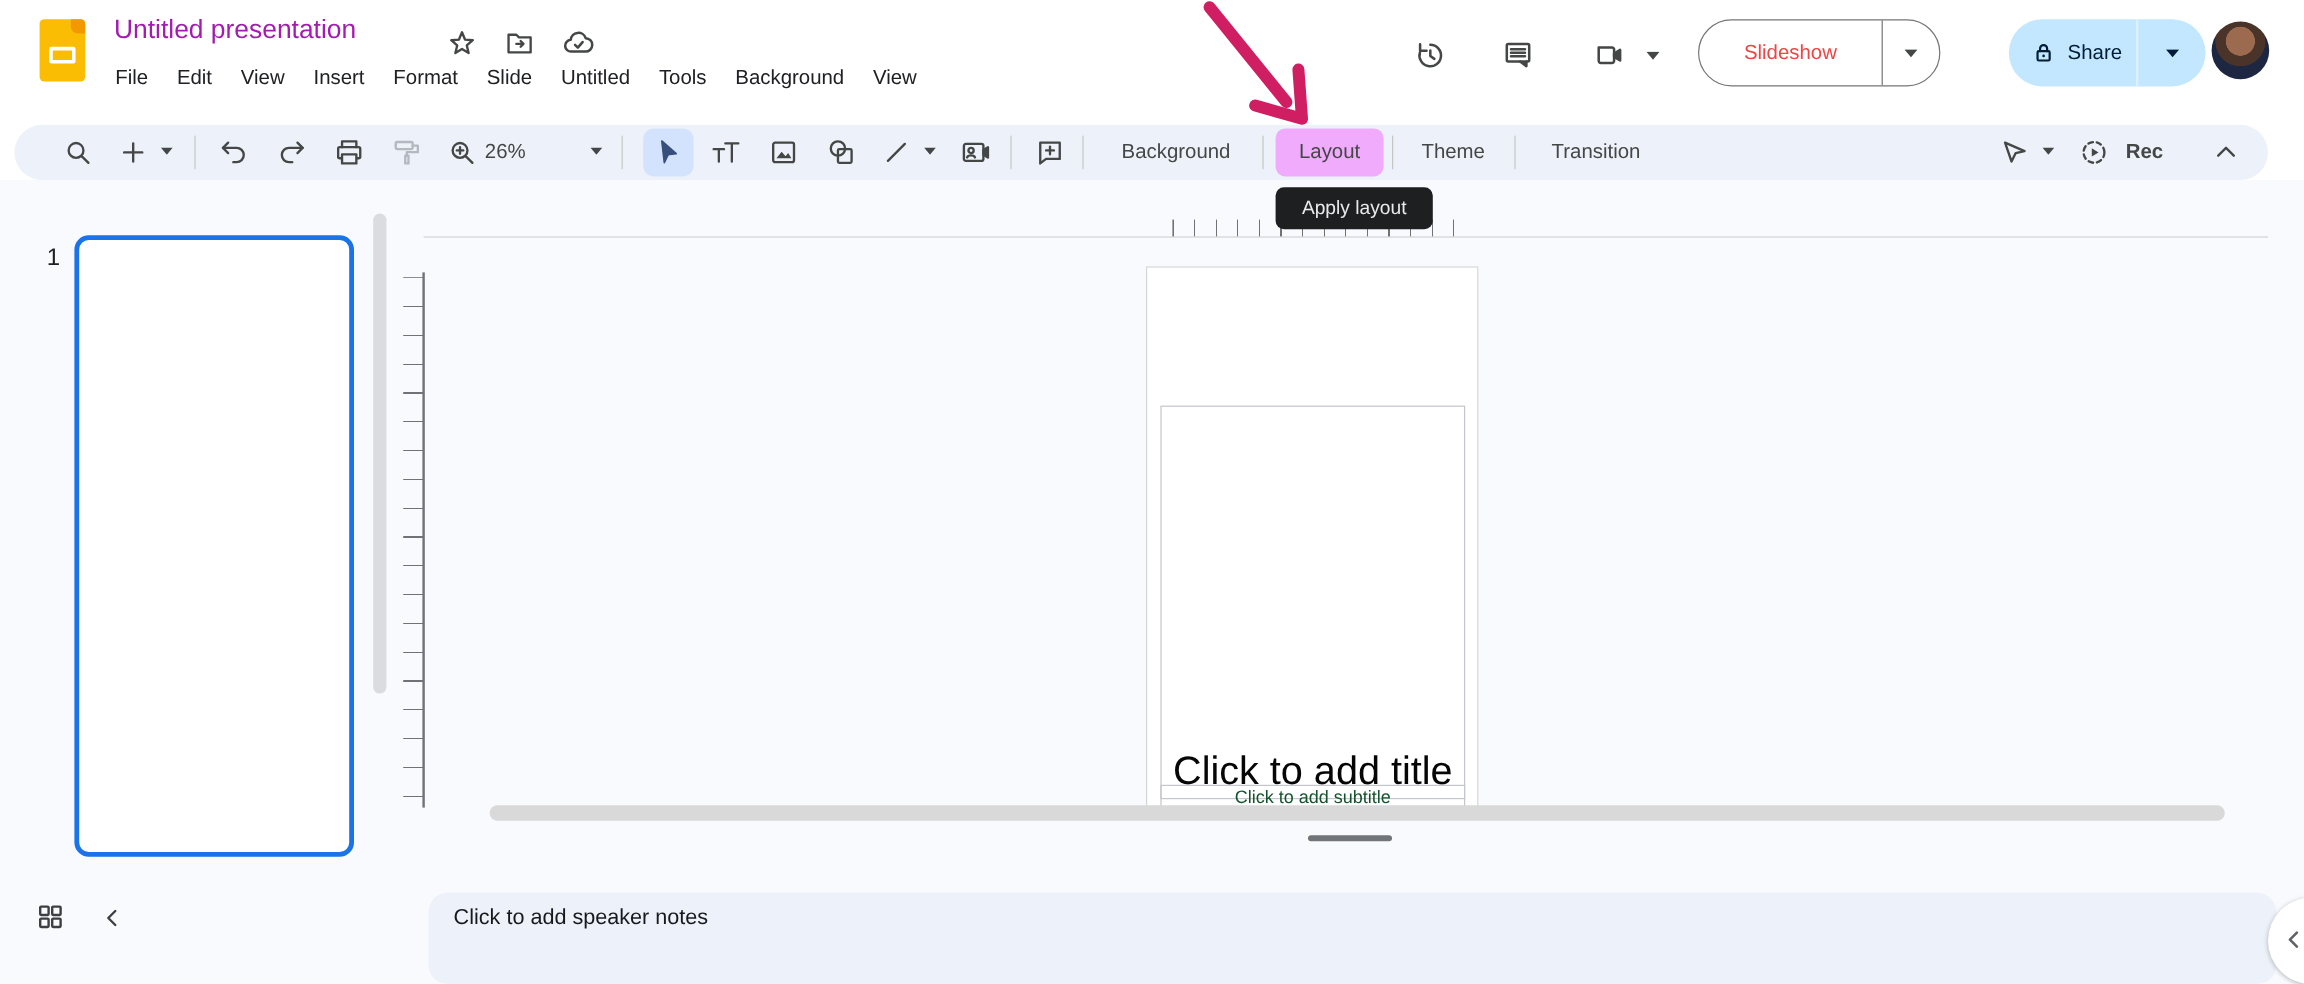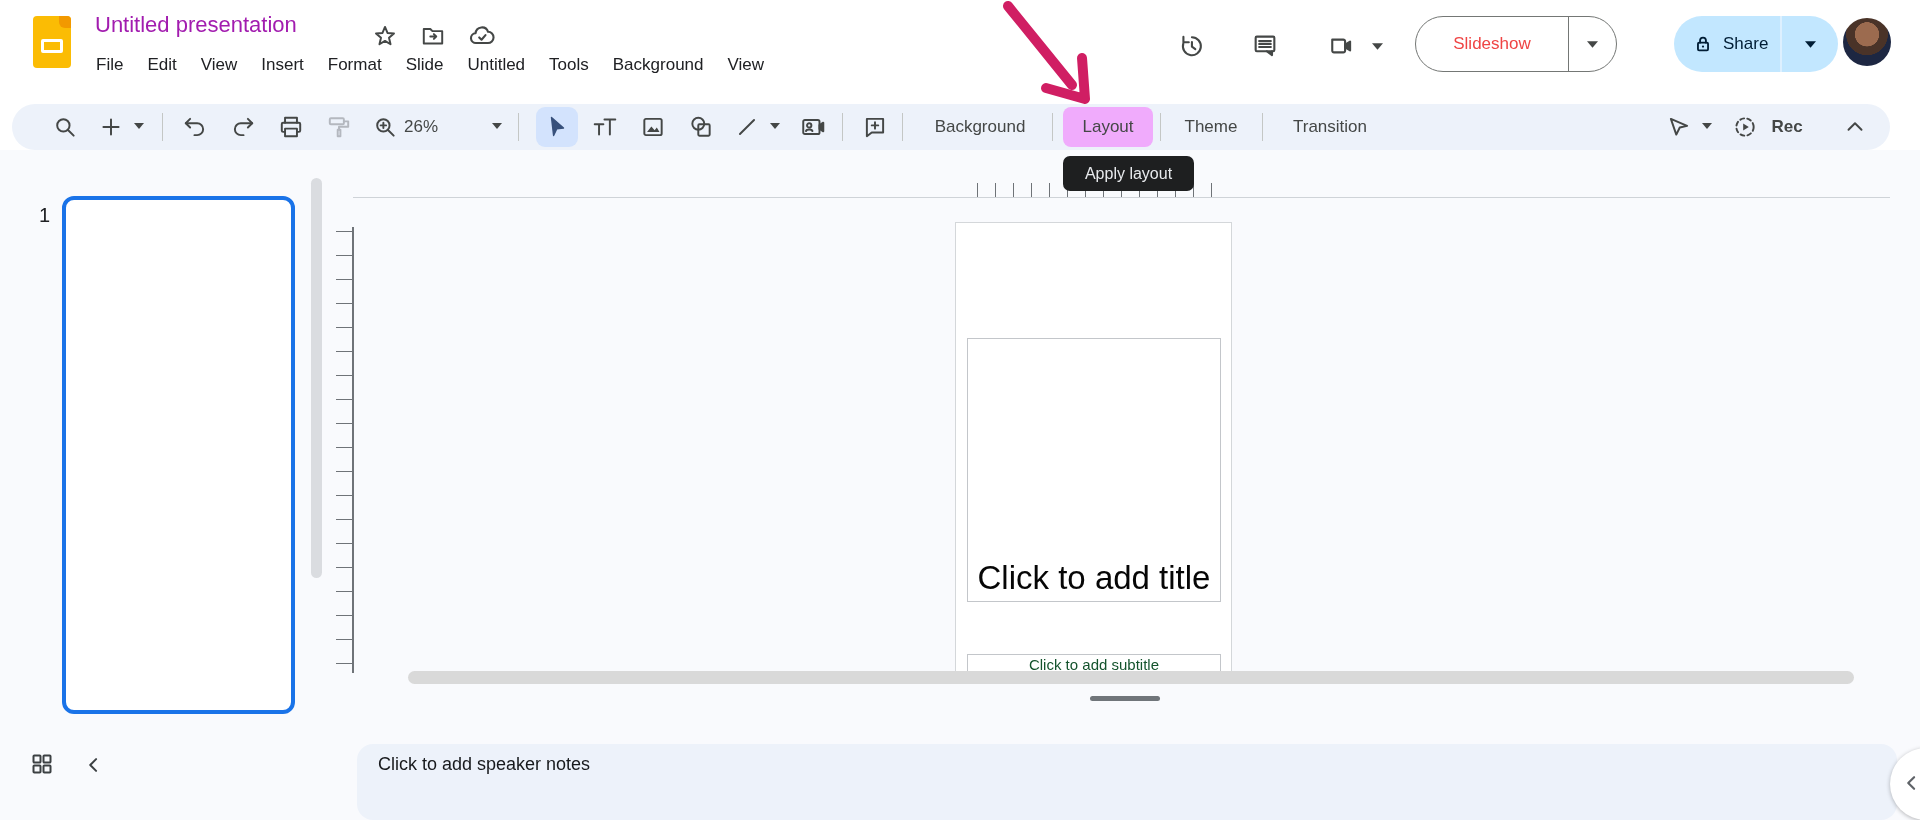--- a/index.html
+++ b/index.html
@@ -59,21 +59,21 @@
     border:4px solid #1a73e8; border-radius:12px; }
   .vscroll { left:311px; top:178px; width:11px; height:400px; background:#dadce0; border-radius:6px; }
   .canvas-line { left:353px; top:197px; width:1537px; height:1px; background:#cfd3d8; }
   .ruler-top { left:977px; top:183px; width:252px; height:14px;
     background:repeating-linear-gradient(to right,#6f7378 0 1px,transparent 1px 18px); }
   .ruler-left { left:336px; top:231px; width:17px; height:438px;
     background:repeating-linear-gradient(to bottom,#6f7378 0 1px,transparent 1px 24px); }
   .ruler-left-line { left:352px; top:227px; width:2px; height:446px; background:#6f7378; }
   .page { left:955px; top:222px; width:277px; height:452px; background:#fff;
     border:1px solid #d4d7da; overflow:hidden; }
-  .ph-title { position:absolute; left:11px; top:115px; width:254px; height:264px; border:1px solid #c3c6ca; }
+  .ph-title { position:absolute; left:11px; top:115px; width:254px; height:328px; border:1px solid #c3c6ca; }
   .ph-title .t { position:absolute; bottom:4px; width:100%; text-align:center; font-size:33px; color:#060606; }
   .ph-sub { position:absolute; left:11px; top:431px; width:254px; height:34px; border:1px solid #c3c6ca; }
   .ph-sub .t { position:absolute; top:1px; width:100%; text-align:center; font-size:15px; color:#14532d; }
   .hscroll { left:408px; top:671px; width:1446px; height:13px; background:#d9d9d9; border-radius:7px; }
   .notes-handle { left:1090px; top:696px; width:70px; height:5px; background:#70757a; border-radius:3px; }
   .notes { left:357px; top:744px; width:1540px; height:76px; background:#edf2fa; border-radius:16px; }
   .notes .t { position:absolute; left:21px; top:10px; font-size:18px; color:#17191c; }
   .grid-btn { left:30px; top:752px; }
   .film-collapse { left:84px; top:755px; }
   .corner-btn { left:1890px; top:748px; width:72px; height:72px; border-radius:50%;

